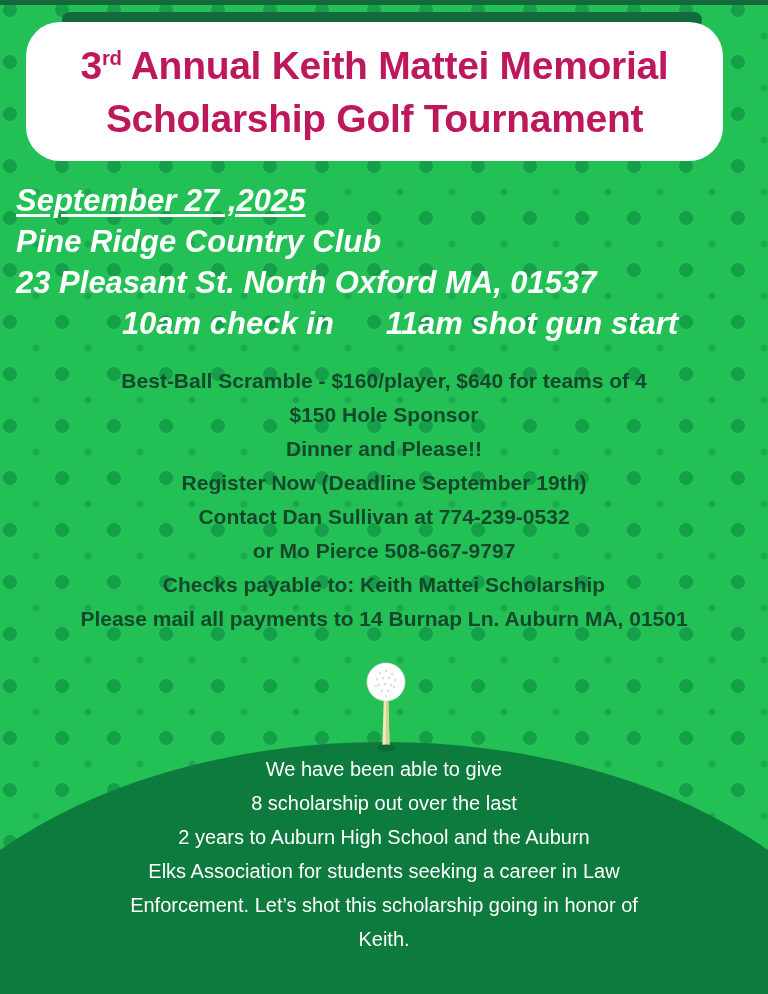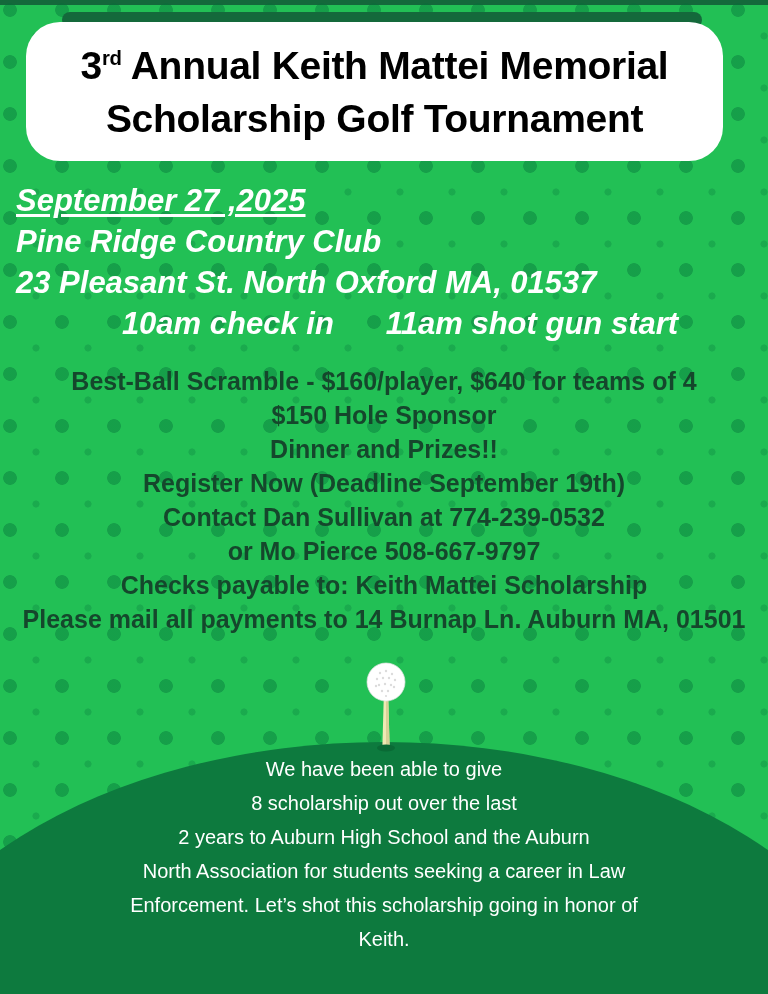--- a/index.html
+++ b/index.html
@@ -63,21 +63,21 @@
     height: 139px;
     background: #ffffff;
     border-radius: 34px;
     box-sizing: border-box;
     display: flex;
     flex-direction: column;
     align-items: center;
     justify-content: center;
   }
   .title-line {
-    color: #000000;
+    color: #be185d;
     font-size: 39px;
     font-weight: bold;
     line-height: 53px;
     letter-spacing: -0.3px;
     white-space: nowrap;
     text-align: center;
   }
   .title-line sup {
     font-size: 0.52em;
     vertical-align: super;
@@ -117,21 +117,21 @@
   
   .details-block {
     position: absolute;
     left: 0;
     top: 364px;
     width: 768px;
     text-align: center;
     color: #15472c;
   }
   .detail-line {
-    font-size: 25px;
+    font-size: 21px;
     font-weight: bold;
     line-height: 34px;
     white-space: nowrap;
   }
 
   
   .golf {
     position: absolute;
     left: 366px;
     top: 662px;
@@ -187,21 +187,21 @@
     <div class="head-line">23 Pleasant St. North Oxford MA, 01537</div>
     <div class="times">
       <span>10am check in</span>
       <span>11am shot gun start</span>
     </div>
   </div>
 
   <div class="details-block">
     <div class="detail-line">Best-Ball Scramble - $160/player, $640 for teams of 4</div>
     <div class="detail-line">$150 Hole Sponsor</div>
-    <div class="detail-line">Dinner and Prizes!!</div>
+    <div class="detail-line">Dinner and Please!!</div>
     <div class="detail-line">Register Now (Deadline September 19th)</div>
     <div class="detail-line">Contact Dan Sullivan at 774-239-0532</div>
     <div class="detail-line">or Mo Pierce 508-667-9797</div>
     <div class="detail-line">Checks payable to: Keith Mattei Scholarship</div>
     <div class="detail-line">Please mail all payments to 14 Burnap Ln. Auburn MA, 01501</div>
   </div>
 
   <div class="hill"></div>
 
   <svg class="golf" viewBox="0 0 40 90" xmlns="http://www.w3.org/2000/svg">
@@ -226,18 +226,18 @@
         <circle cx="28" cy="25" r="1.2"></circle>
       <circle cx="10" cy="24" r="1.2"></circle>
         <circle cx="20" cy="34" r="1.1"></circle>
     </g>
   </svg>
 
   <div class="closing-block">
     <div class="closing-line">We have been able to give</div>
     <div class="closing-line">8 scholarship out over the last</div>
     <div class="closing-line">2 years to Auburn High School and the Auburn</div>
-    <div class="closing-line">North Association for students seeking a career in Law</div>
+    <div class="closing-line">Elks Association for students seeking a career in Law</div>
     <div class="closing-line">Enforcement. Let’s shot this scholarship going in honor of</div>
     <div class="closing-line">Keith.</div>
   </div>
 
 </div>
 
 </body></html>

